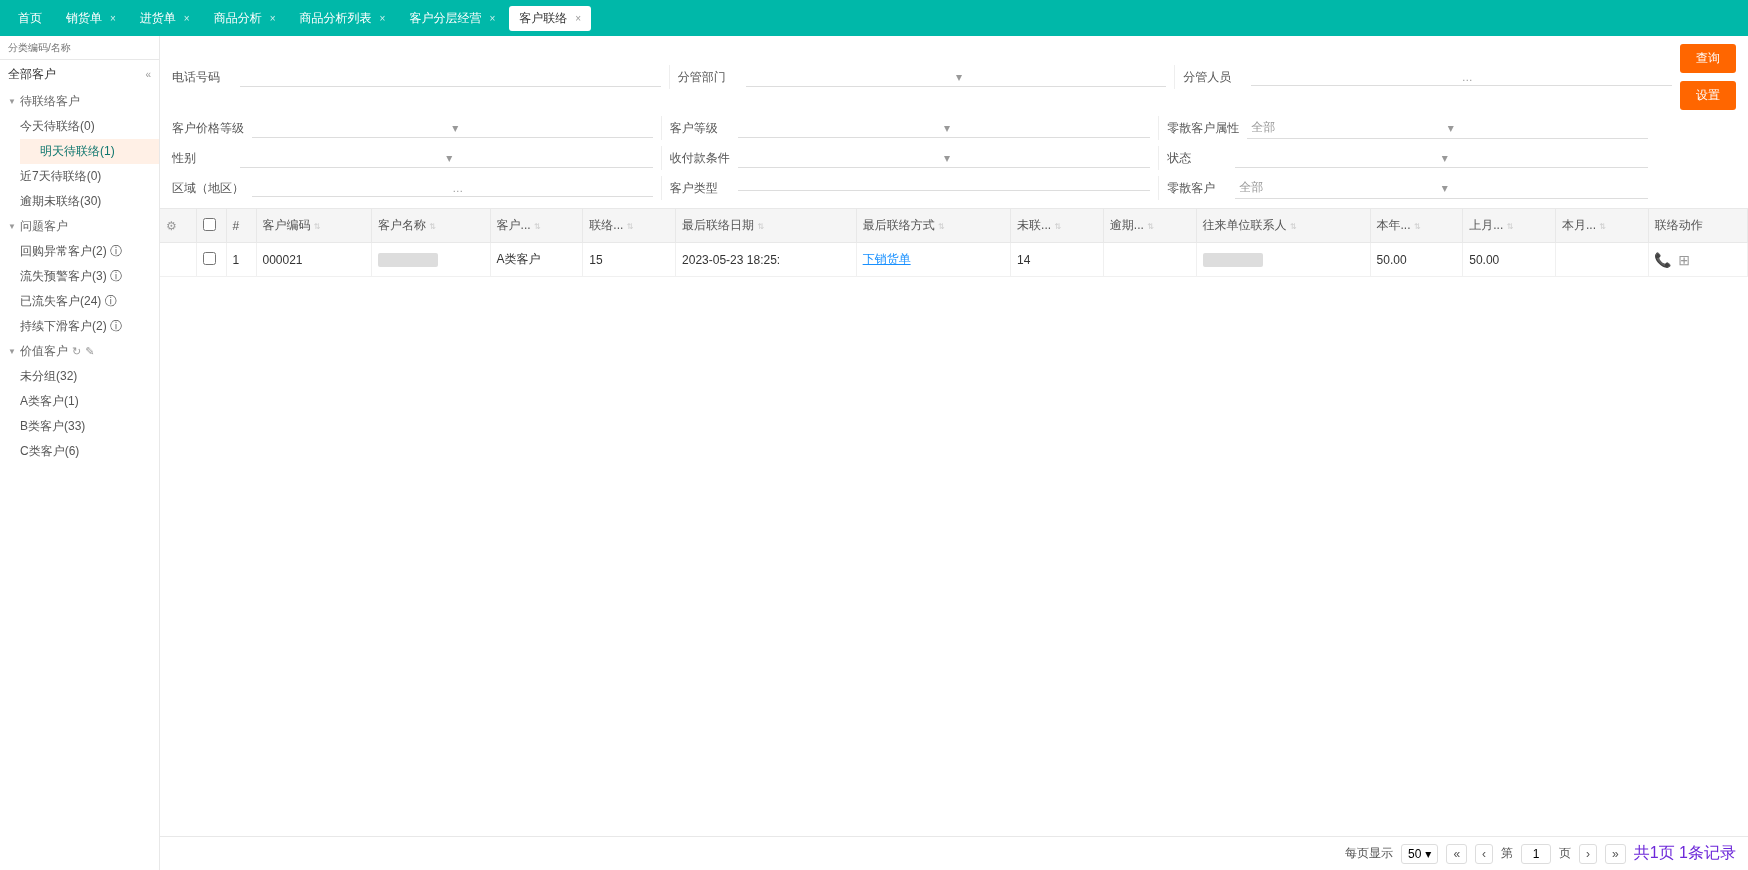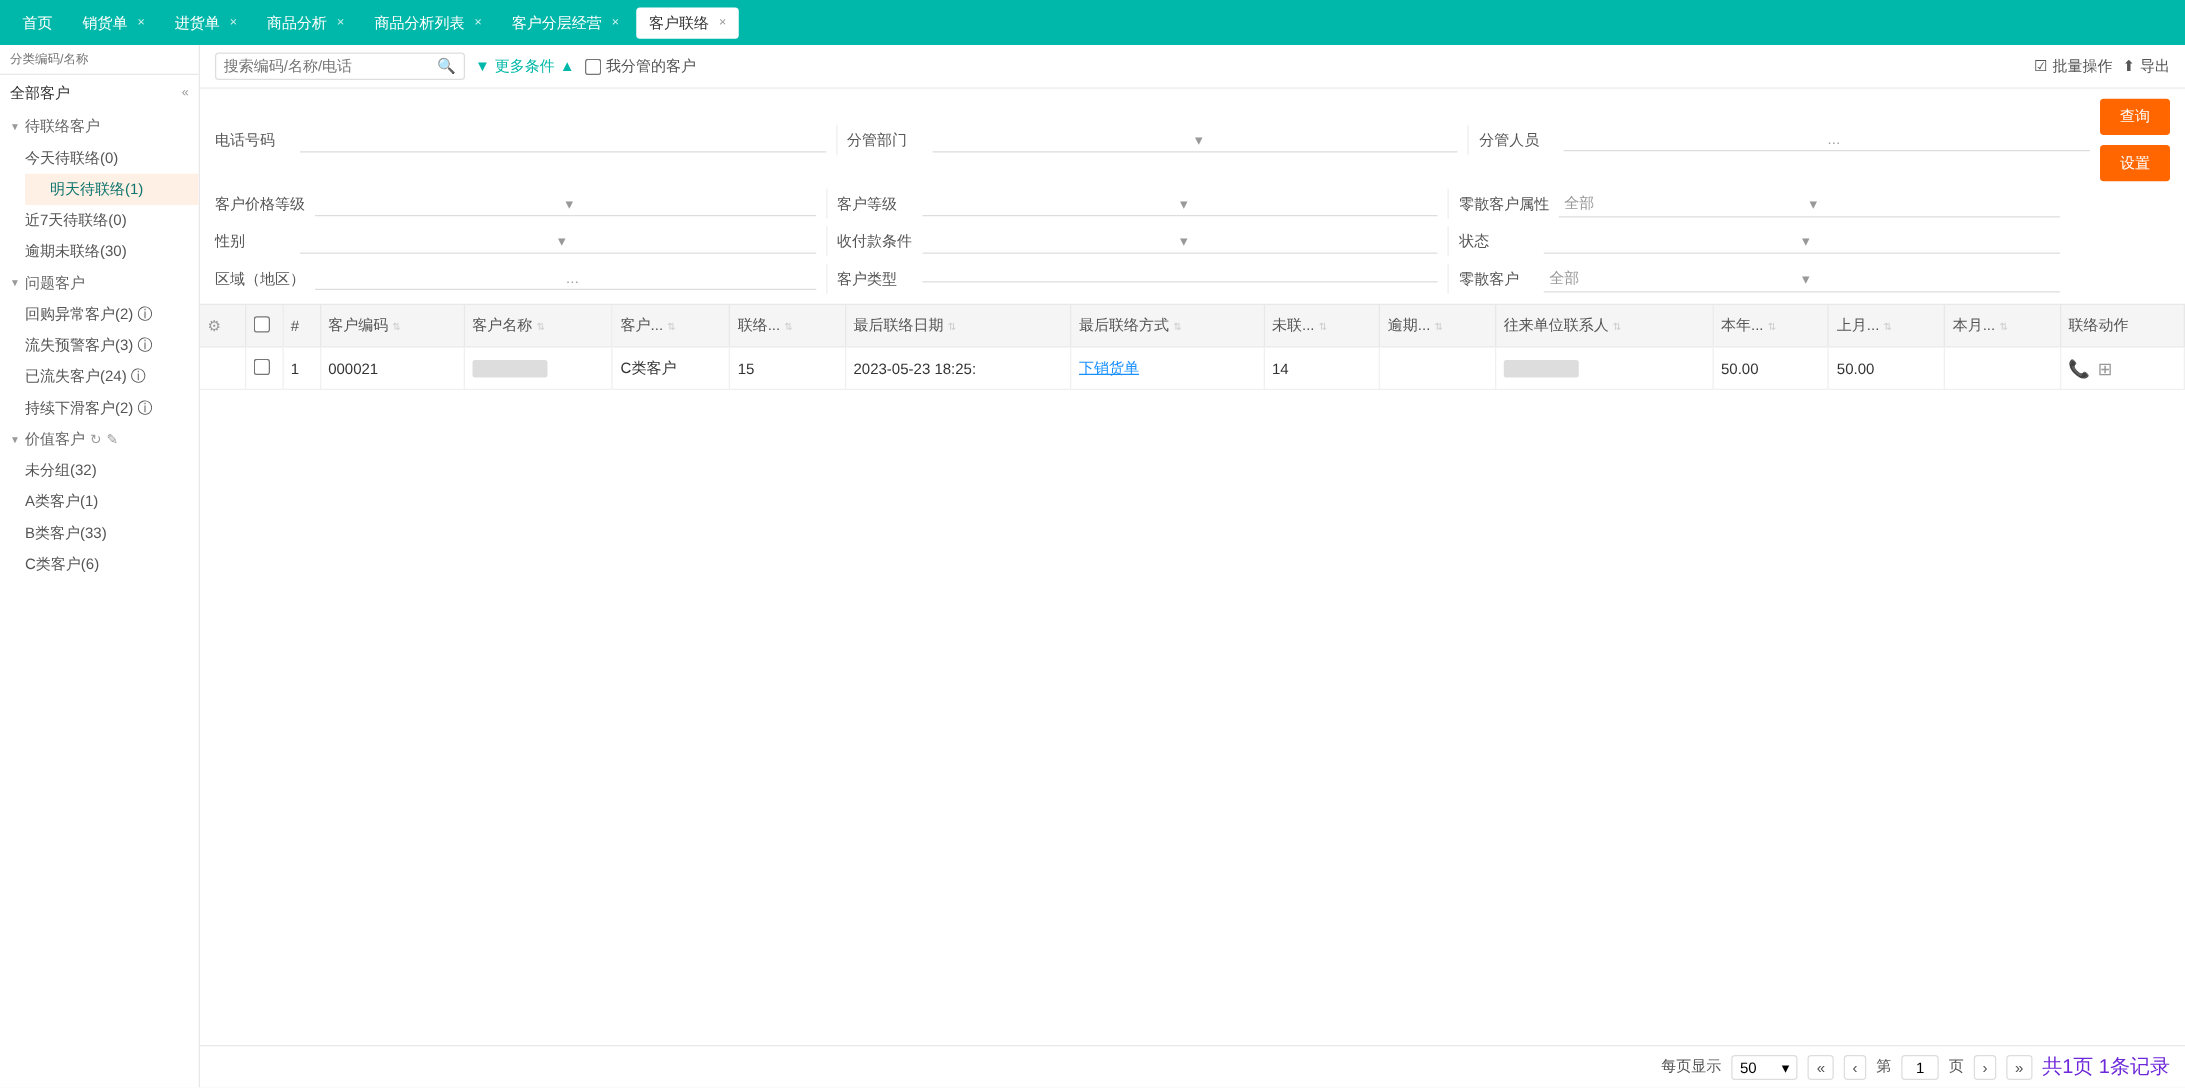--- a/index.html
+++ b/index.html
@@ -270,21 +270,21 @@
       justify-content: flex-end;
       gap: 8px;
     }
     .pagination-label { color: #555; font-size: 12px; }
     .page-size-select {
       display: flex;
       align-items: center;
       border: 1px solid #ddd;
       border-radius: 3px;
       padding: 2px 6px;
-      gap: 20px;
+      gap: 4px;
       cursor: pointer;
     }
     .page-size-select span { font-size: 12px; }
     .page-btn {
       border: 1px solid #ddd;
       background: white;
       padding: 2px 6px;
       cursor: pointer;
       border-radius: 3px;
       color: #555;
@@ -412,45 +412,20 @@
     <div class="sidebar-item">
       <span>B类客户(33)</span>
     </div>
     <div class="sidebar-item">
       <span>C类客户(6)</span>
     </div>
   </div>
 
   <div class="content-area">
 
-    <div class="filter-bar">
-      <div class="search-box">
-        <input type="text" style="width: 160px;" placeholder="搜索编码/名称/电话">
-        <span class="search-box-icon">🔍</span>
-      </div>
-      <div class="more-conditions">
-        <span style="color:#00b8a9;">▼</span>
-        <span>更多条件</span>
-        <span>▲</span>
-      </div>
-      <label class="checkbox-label">
-        <input type="checkbox" style="">
-        <span>我分管的客户</span>
-      </label>
-      <div class="filter-bar-right">
-        <div class="batch-btn">
-          <span>☑</span>
-          <span>批量操作</span>
-        </div>
-        <div class="export-btn">
-          <span>⬆</span>
-          <span>导出</span>
-        </div>
-      </div>
-    </div>
 
     <div class="advanced-filter">
 
       <div class="filter-row">
         <div class="filter-field">
           <span class="filter-label">电话号码</span>
           <input class="filter-input" style="flex: 2 1 0%;">
         </div>
         <div class="filter-divider"></div>
         <div class="filter-field">
@@ -623,21 +598,21 @@
           <tr>
             <td></td>
             <td>
               <input type="checkbox" style="">
             </td>
             <td>1</td>
             <td>000021</td>
             <td>
               <span class="blurred-text">██████</span>
             </td>
-            <td>C类客户</td>
+            <td>A类客户</td>
             <td>15</td>
             <td>2023-05-23 18:25:</td>
             <td>
               <span class="link-text">下销货单</span>
             </td>
             <td>14</td>
             <td></td>
             <td>
               <span class="blurred-text">██</span>
             </td>

